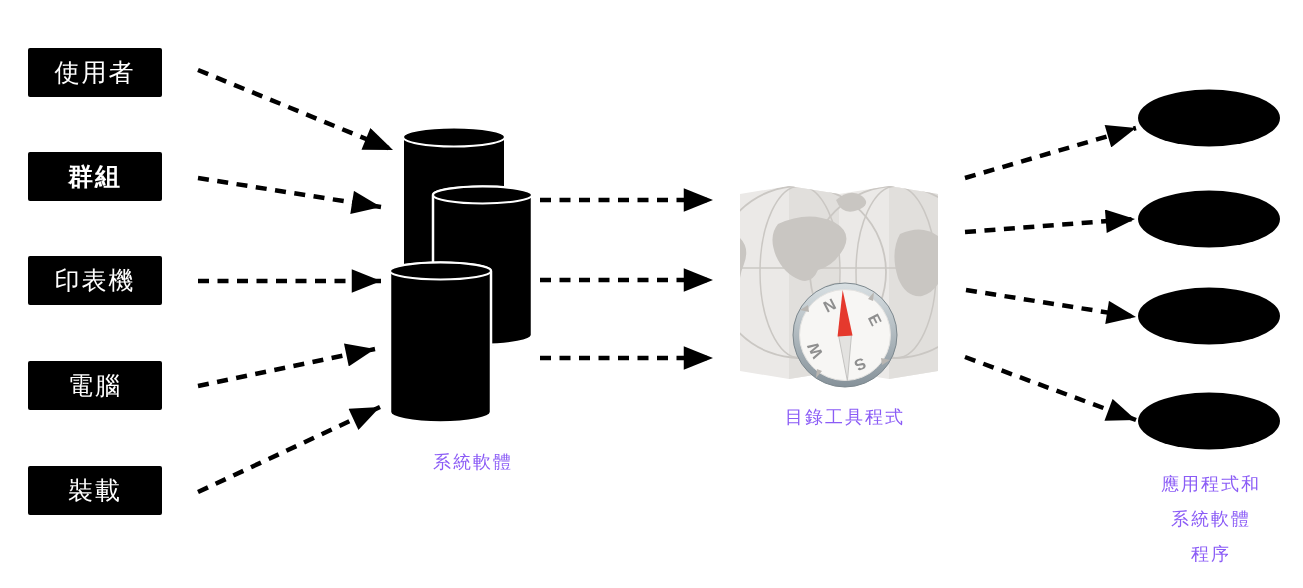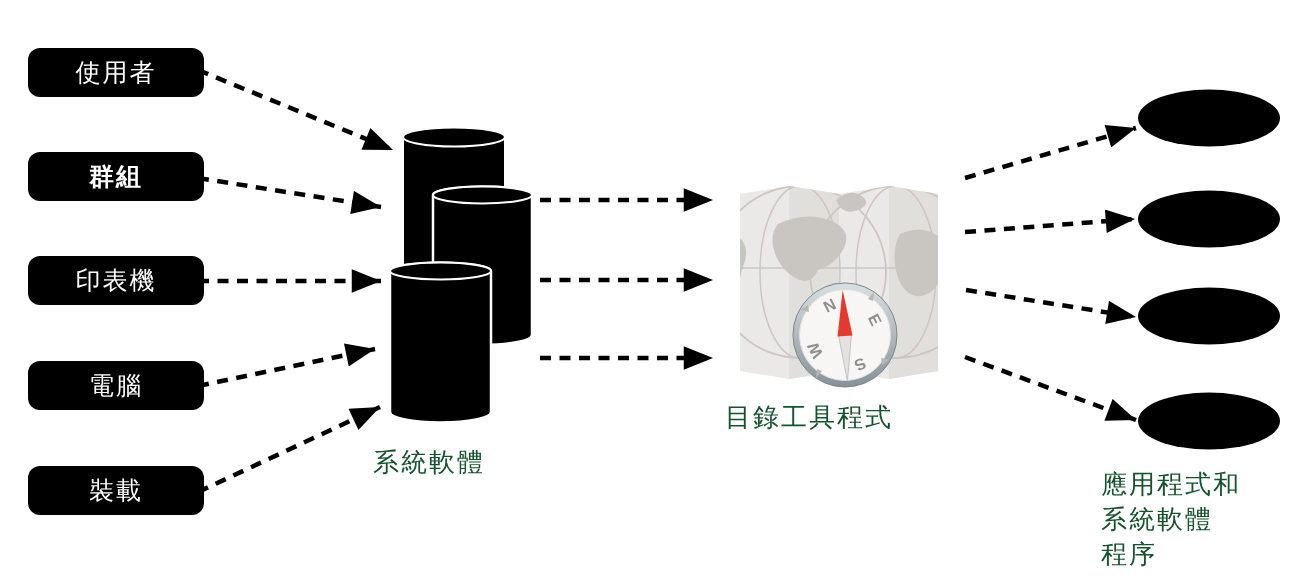--- a/index.html
+++ b/index.html
@@ -2,28 +2,28 @@
 <html><head>
 <meta charset="utf-8">
 <style>
   html,body{margin:0;padding:0;background:#ffffff;}
   #canvas{
     position:relative;width:1303px;height:588px;background:#ffffff;
     font-family:"Liberation Sans","DejaVu Sans",sans-serif;overflow:hidden;
   }
   .layer{position:absolute;left:0;top:0;}
   .src-box{
-    position:absolute;left:28px;width:176px;height:49px;
-    background:#000000;border-radius:12px;color:#ffffff;
+    position:absolute;left:28px;width:134px;height:49px;
+    background:#000000;border-radius:2px;color:#ffffff;
     display:flex;align-items:center;justify-content:center;
     font-size:25px;letter-spacing:2px;
   }
   .diagram-label{
-    position:absolute;color:#14532d;font-size:26px;letter-spacing:2px;
-    line-height:35px;
+    position:absolute;color:#8b5cf6;font-size:18px;letter-spacing:2px;
+    text-align:center;line-height:35px;
   }
 </style>
 </head>
 <body>
 
 <div id="canvas">
 
   <svg class="layer" width="1303" height="588" viewBox="0 0 1303 588">
     <defs>
       <marker id="ah" viewBox="0 0 10 8" refX="10" refY="4" markerWidth="6.8" markerHeight="5.2" orient="auto-start-reverse">

